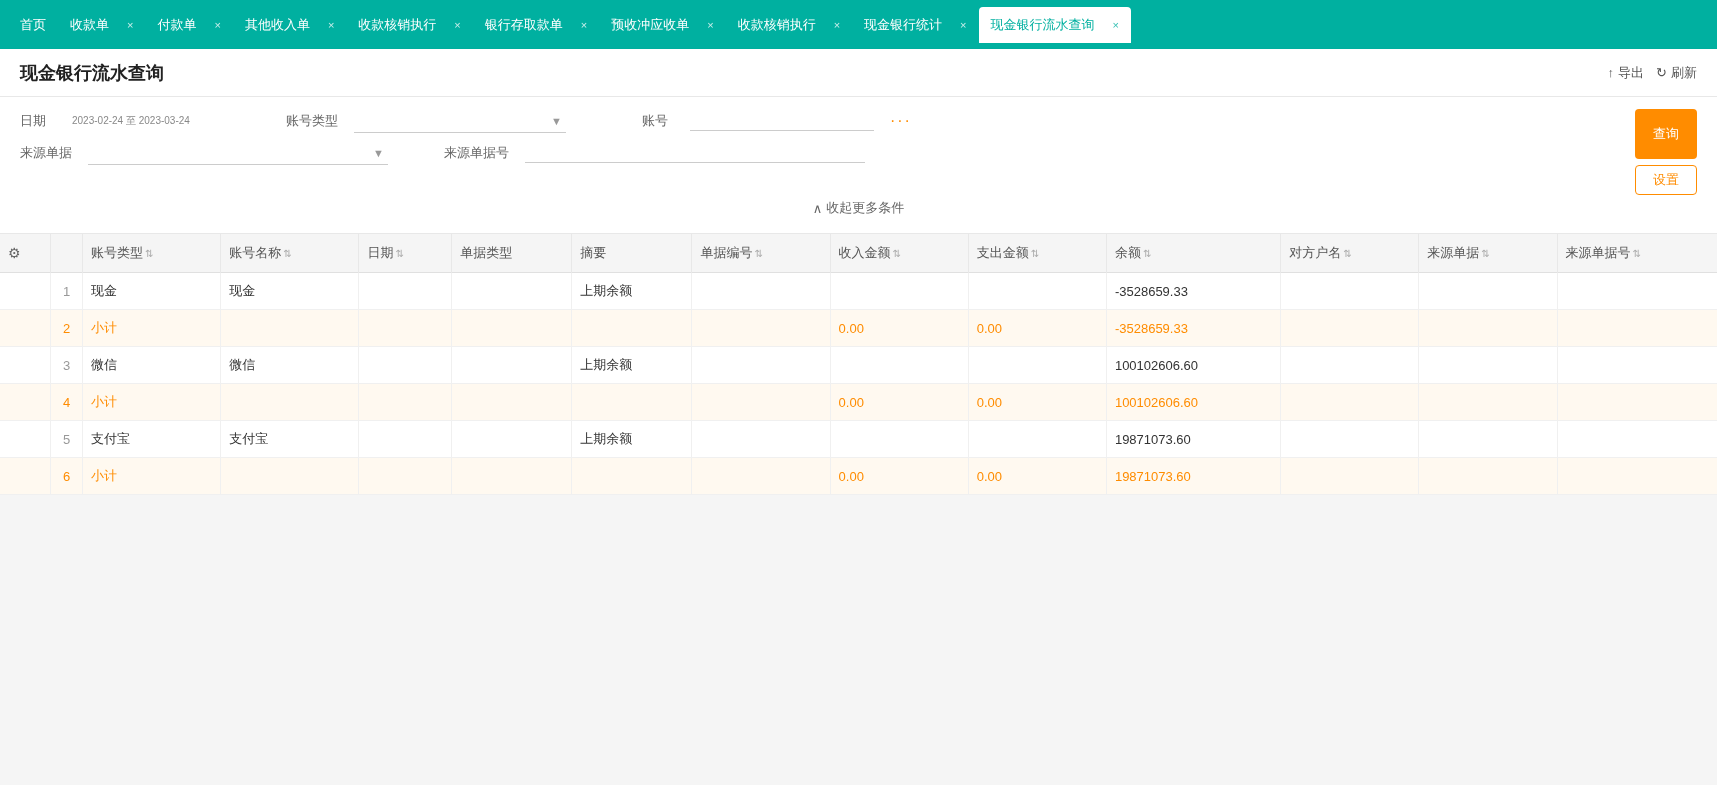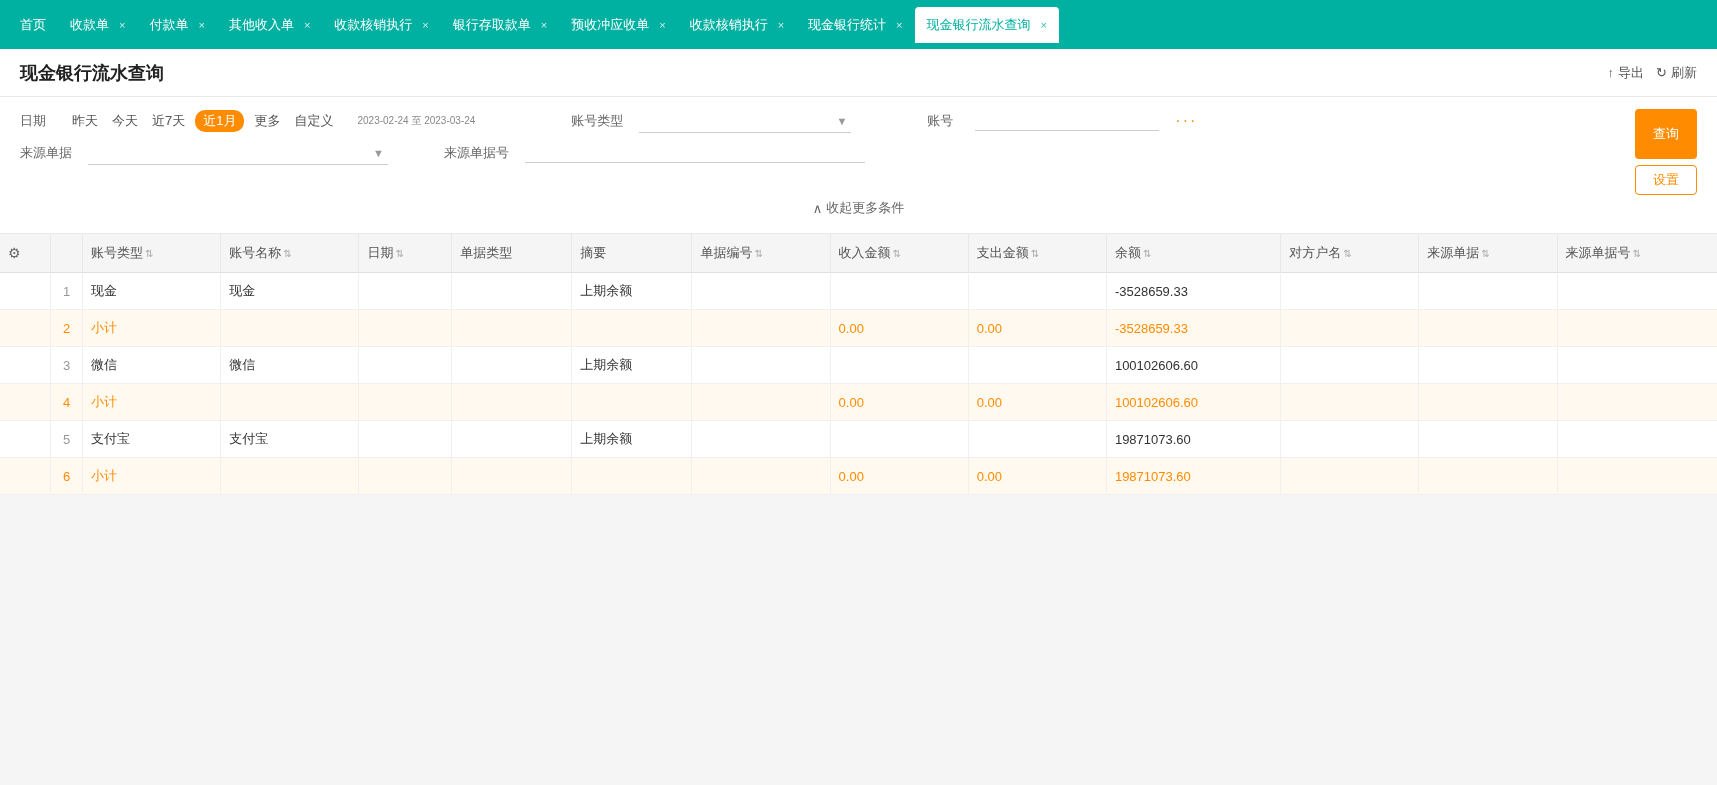--- a/index.html
+++ b/index.html
@@ -17,21 +17,21 @@
     .nav-item {
       color: #fff;
       padding: 0 12px;
       height: 36px;
       line-height: 36px;
       cursor: pointer;
       white-space: nowrap;
       font-size: 13px;
       display: flex;
       align-items: center;
-      gap: 8px;
+      gap: 16px;
     }
     .nav-item.active {
       background: #fff;
       color: #00b0a0;
       border-radius: 4px 4px 0 0;
     }
     .nav-item .close-x {
       font-size: 11px;
       opacity: 0.8;
       margin-left: 2px;
@@ -315,28 +315,20 @@
     </div>
   </div>
 </div>
 
 <div class="filter-area">
   <div class="full-filter-row">
     <div class="left-filters">
 
       <div class="filter-row">
         <span class="filter-label">日期</span>
-        <div class="date-options">
-          <span class="date-opt">昨天</span>
-          <span class="date-opt">今天</span>
-          <span class="date-opt">近7天</span>
-          <span class="date-opt active">近1月</span>
-          <span class="date-opt">更多</span>
-          <span class="date-opt">自定义</span>
-        </div>
         <span class="date-range">2023-02-24 至 2023-03-24</span>
 
         <span class="filter-label" style="margin-left:80px;">账号类型</span>
         <div class="select-wrapper">
           <input class="filter-select" type="text" style="border: none; outline: none; min-width: 180px;">
           <span class="chevron">▼</span>
         </div>
 
         <span class="filter-label" style="margin-left:60px;">账号</span>
         <input class="input-field" type="text" style="min-width: 160px;">

